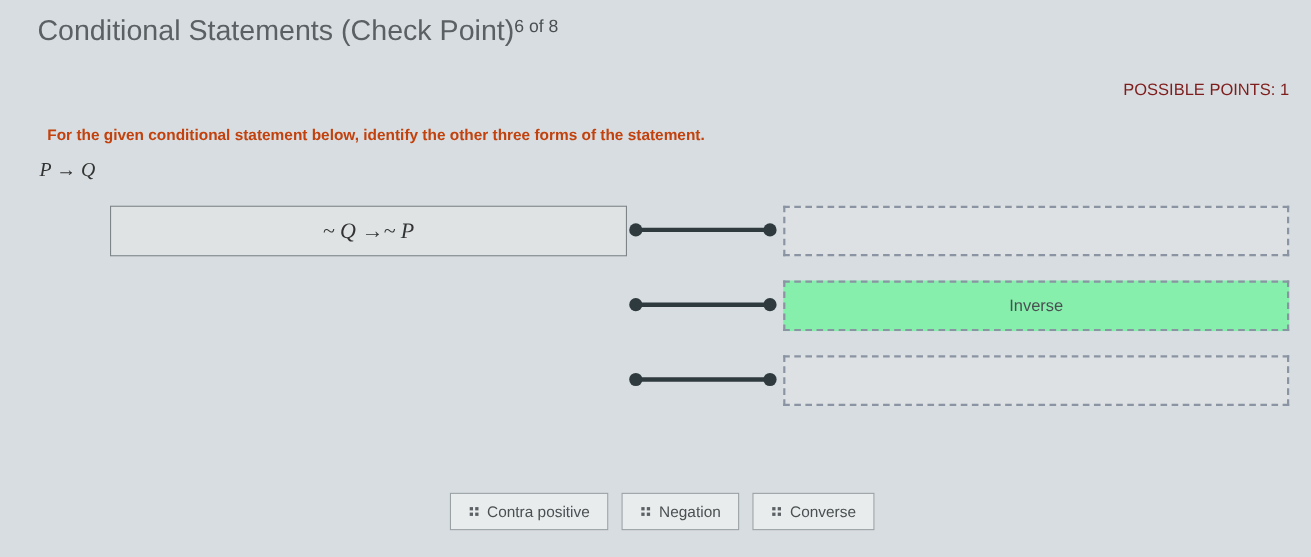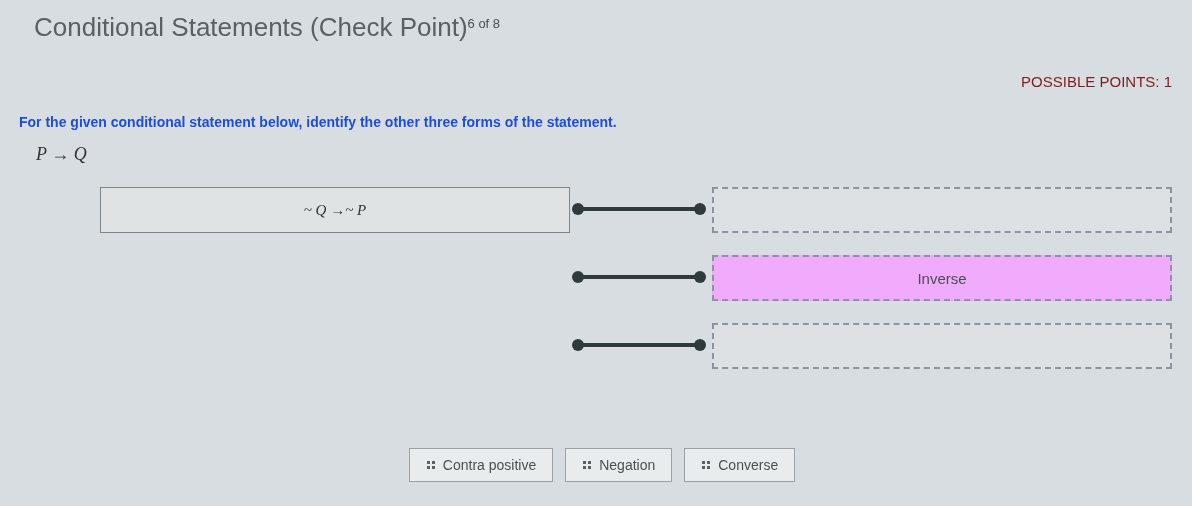--- a/index.html
+++ b/index.html
@@ -16,34 +16,34 @@
     display: flex;
     align-items: flex-start;
     padding: 12px 30px 0 34px;
   }
   .title {
     font-size: 26px;
     font-weight: 500;
     color: #5a6063;
   }
   .counter {
-    font-size: 13px;
+    font-size: 16px;
     color: #4a5052;
     padding-top: 4px;
   }
   .points-row {
     text-align: right;
     padding: 30px 20px 0 0;
     font-size: 15px;
     color: #7f1d1d;
   }
   .instruction {
-    padding: 24px 0 0 19px;
+    padding: 24px 0 0 43px;
     font-size: 14px;
-    color: #1d4ed8;
+    color: #c2410c;
     font-weight: 600;
   }
   .given {
     padding: 14px 0 0 36px;
     font-size: 18px;
     font-family: 'Times New Roman', serif;
     font-style: italic;
     color: #333;
   }
   .match-area {
@@ -60,21 +60,21 @@
   .prompt-box {
     border: 1px solid #7d8589;
     background: #dfe3e4;
     height: 46px;
     margin-bottom: 22px;
     display: flex;
     align-items: center;
     justify-content: center;
     font-family: 'Times New Roman', serif;
     font-style: italic;
-    font-size: 15px;
+    font-size: 20px;
     color: #333;
   }
   .right-col {
     position: absolute;
     left: 712px;
     top: 0;
     width: 460px;
   }
   .drop-box {
     border: 2px dashed #8a94a3;
@@ -82,21 +82,21 @@
     margin-bottom: 22px;
     display: flex;
     align-items: center;
     justify-content: center;
     font-size: 15px;
     color: #4a5052;
     background: rgba(230,233,235,0.4);
   }
   .drop-box.filled {
     border: 2px dashed #8a94a3;
-    background: #f0abfc;
+    background: #86efac;
     color: #4a5052;
   }
   .connector {
     position: absolute;
     height: 4px;
     background: #2f3a3f;
     border-radius: 2px;
   }
   .connector::before, .connector::after {
     content: '';

